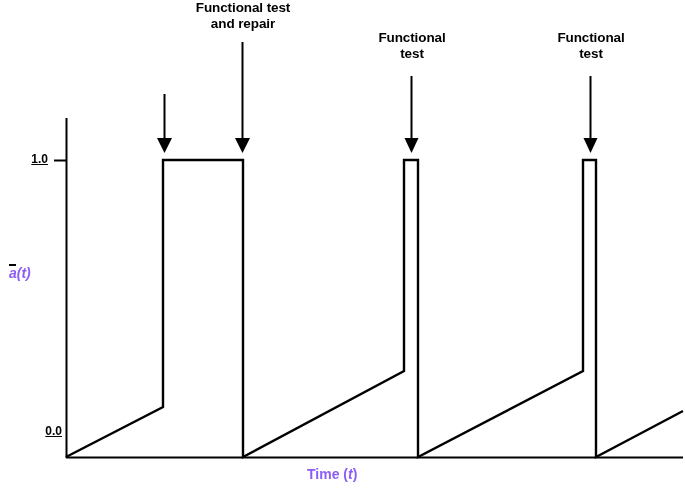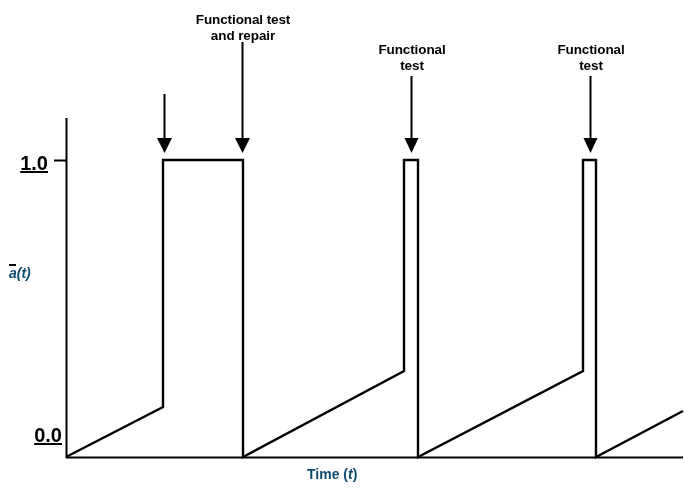--- a/index.html
+++ b/index.html
@@ -30,37 +30,36 @@
   .anno {
     position: absolute;
     text-align: center;
     font-family: "Liberation Sans", sans-serif;
     font-size: 13.5px;
     font-weight: bold;
     color: #000000;
     line-height: 1.22;
     letter-spacing: -0.1px;
     white-space: pre-line;
-    margin-top: 12px;
   }
   .ticklabel {
     position: absolute;
     font-family: "Liberation Sans", sans-serif;
-    font-size: 20px;
+    font-size: 12px;
     font-weight: bold;
     color: #000000;
     text-align: right;
     text-decoration: underline;
   }
   .axislabel {
     position: absolute;
     font-family: "Liberation Sans", sans-serif;
     font-size: 14px;
     font-weight: bold;
-    color: #0c4a6e;
+    color: #8b5cf6;
     white-space: nowrap;
   }
   .axislabel .ital {
     font-style: italic;
   }
   .ybar {
     position: relative;
     display: inline-block;
   }
   .ybar::before {

